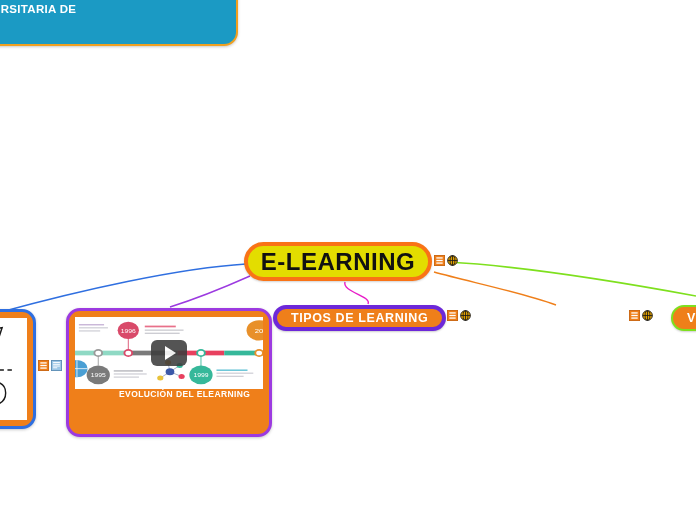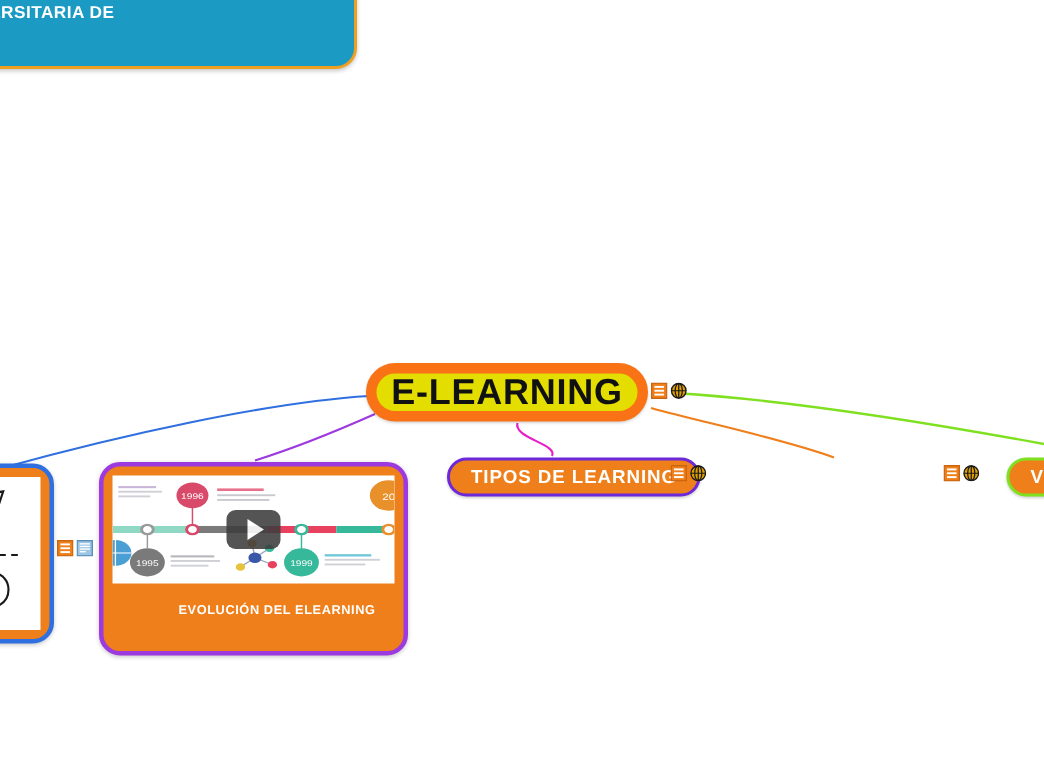--- a/index.html
+++ b/index.html
@@ -37,21 +37,21 @@
     box-sizing: border-box;
   }
 
   
   #root-node {
     left: 244px;
     top: 242px;
     width: 188px;
     height: 39px;
     background: #e3dd00;
-    border: 7px solid #f97316;
+    border: 4px solid #f97316;
     border-radius: 20px;
     display: flex;
     align-items: center;
     justify-content: center;
     box-shadow: 0 1px 2px rgba(0,0,0,.18);
   }
   #root-node .root-label {
     font-size: 24px;
     font-weight: bold;
     letter-spacing: .5px;
@@ -72,23 +72,23 @@
   }
   .pill .pill-label {
     font-size: 12.5px;
     font-weight: bold;
     color: #ffffff;
     letter-spacing: .6px;
     white-space: nowrap;
   }
 
   #node-tipos {
-    left: 298px;
+    left: 273px;
     top: 305px;
-    border: 2px solid #6d28d9;
+    border: 4px solid #6d28d9;
   }
   #node-caracteristicos {
     left: 485px;
     top: 305px;
     border: 2px solid #e08326;
   }
   #node-ventajas {
     left: 671px;
     top: 305px;
     border: 2px solid #7ee01e;
@@ -109,21 +109,21 @@
     padding: 6px 6px 0 6px;
   }
   #node-video .thumb {
     position: relative;
     width: 100%;
     height: 72px;
     background: #ffffff;
     overflow: hidden;
   }
   #node-video .caption {
-    margin-top: 12px;
+    margin-top: 0;
     padding-left: 44px;
     font-size: 8.5px;
     font-weight: bold;
     color: #ffffff;
     line-height: 11px;
     letter-spacing: .4px;
   }
 
   #node-left-img {
     left: -30px;

